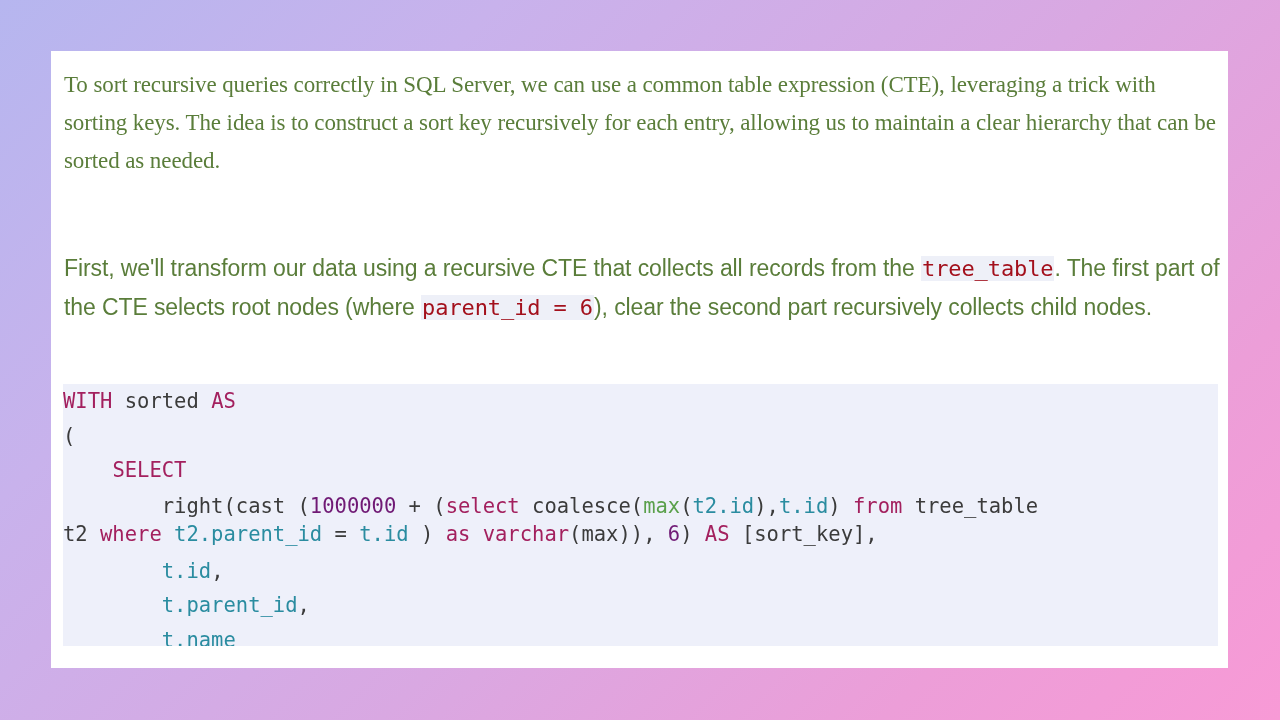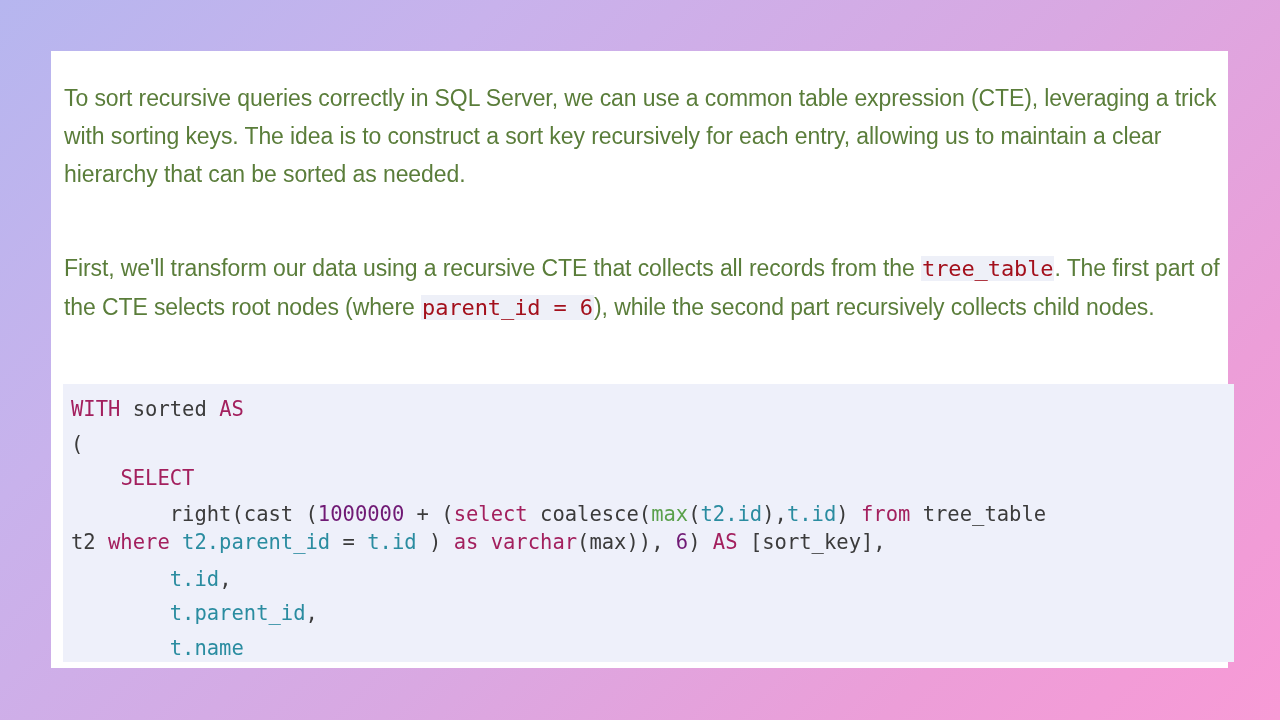--- a/index.html
+++ b/index.html
@@ -11,54 +11,54 @@
   .card {
     position:absolute; left:51px; top:51px; width:1177px; height:617px;
     background:#ffffff;
   }
   .para {
     position:absolute; left:13px; color:#5a7d3a;
     font-family: "Liberation Sans", sans-serif;
     font-size:23px; line-height:38px; margin:0; width:1160px;
     letter-spacing:-0.1px;
   }
-  .p1 { top:28px; }
+  .p1 { top:15px;font-family:Liberation Serif, serif; }
   .heading {
     position:absolute; left:13px; top:146px; margin:0;
     font-family: "DejaVu Serif", serif; font-size:32px; font-weight:normal;
     color:#6a3497; letter-spacing:-0.4px;
   }
   .p2 { top:198px; }
   code.inline {
     font-family: "DejaVu Sans Mono", monospace; font-size:22px;
     color:#a3101c; background:#eef0f8; padding:0 1px;
   }
   .codeblock {
     position:absolute; left:12px; top:333px; width:1155px; height:262px;
     background:#eef0fa; margin:0;
     font-family: "DejaVu Sans Mono", monospace; font-size:20.5px;
     color:#3b3b3b; line-height:34.5px; white-space:pre; overflow:hidden;
-    padding:8px;
+    padding:0;
   }
   .codeblock .line { display:block; height:34.5px; }
   .codeblock .wrap { line-height:28px; height:auto; }
   .kw { color:#a3205e; }
   .num { color:#701a75; }
   .fn { color:#5aa04b;margin-top:20px; }
   .id { color:#2a8ca0;text-align:right; }
   .footer {
     position:absolute; right:64px; top:724px; color:#b0102e;
     font-family: "Liberation Sans", sans-serif; font-size:19px;
   }
 </style>
 </head>
 <body>
 
 <div class="card">
   <p class="para p1">To sort recursive queries correctly in SQL Server, we can use a common table expression (CTE), leveraging a trick with sorting keys. The idea is to construct a sort key recursively for each entry, allowing us to maintain a clear hierarchy that can be sorted as needed.</p>
 
 
-  <p class="para p2"><span>First, we'll transform our data using a recursive CTE that collects all records from the </span><code class="inline">tree_table</code><span>. The first part of the CTE selects root nodes (where </span><code class="inline">parent_id = 6</code><span>), while the second part recursively collects child nodes.</span></p>
+  <p class="para p2"><span>First, we'll transform our data using a recursive CTE that collects all records from the </span><code class="inline">tree_table</code><span>. The first part of the CTE selects root nodes (where </span><code class="inline">parent_id = 6</code><span>), clear the second part recursively collects child nodes.</span></p>
 
   <div class="codeblock"><span class="line"><span class="kw">WITH</span><span> sorted </span><span class="kw">AS</span></span><span class="line"><span>(</span></span><span class="line"><span>    </span><span class="kw">SELECT</span></span><span class="line wrap" style="padding-top:4px"><span>        </span><span>right(cast (</span><span class="num">1000000</span><span> + (</span><span class="kw">select</span><span> coalesce(</span><span class="fn">max</span><span>(</span><span class="id">t2.id</span><span>),</span><span class="id">t.id</span><span>) </span><span class="kw">from</span><span> tree_table</span></span><span class="line wrap" style="padding-bottom:6px"><span>t2 </span><span class="kw">where</span><span> </span><span class="id">t2.parent_id</span><span> = </span><span class="id">t.id</span><span> ) </span><span class="kw">as</span><span> </span><span class="kw">varchar</span><span>(max)), </span><span class="num">6</span><span>) </span><span class="kw">AS</span><span> [sort_key],</span></span><span class="line"><span>        </span><span class="id">t.id</span><span>,</span></span><span class="line"><span>        </span><span class="id">t.parent_id</span><span>,</span></span><span class="line"><span>        </span><span class="id">t.name</span></span></div>
 </div>
 
 <div class="footer">slide 4 of 7</div>
 
 </body></html>

